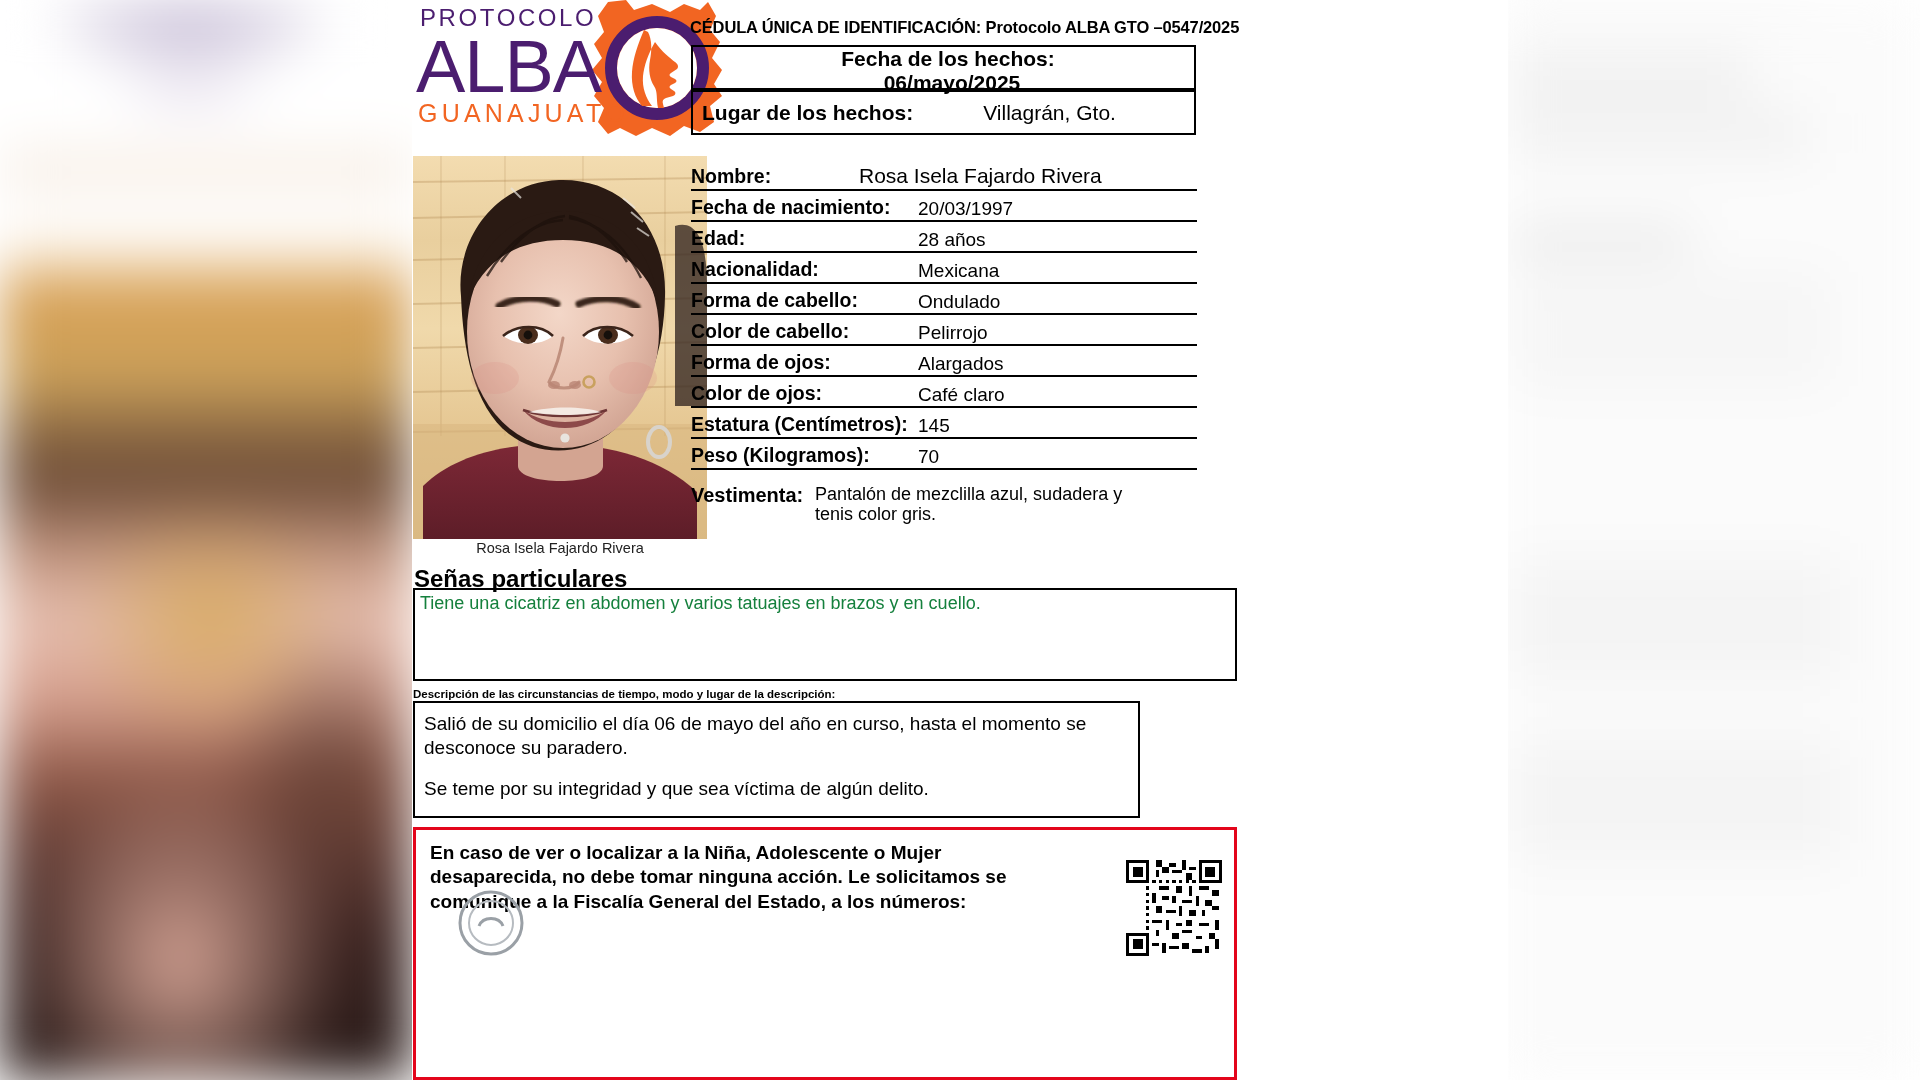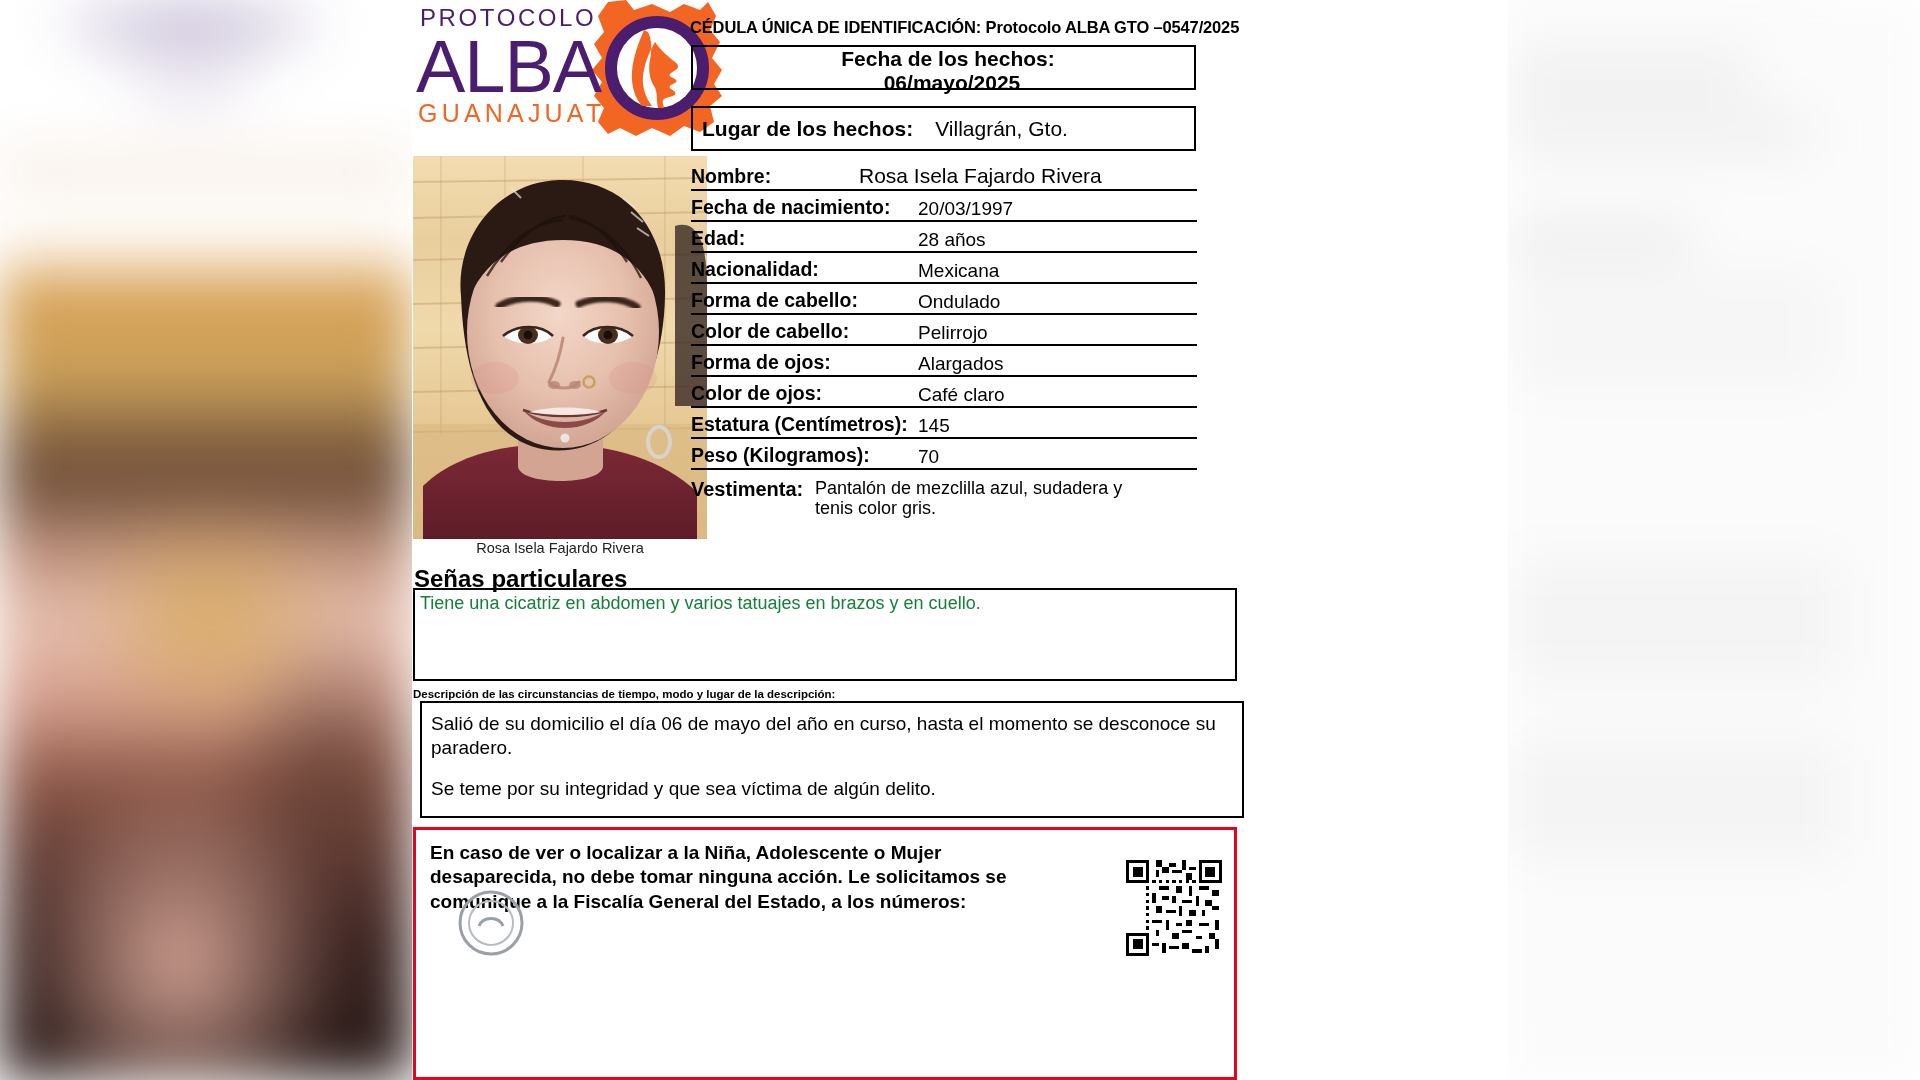--- a/index.html
+++ b/index.html
@@ -117,21 +117,21 @@
     left: 279px;
     width: 505px;
     border: 2.5px solid #000;
     box-sizing: border-box;
     height: 45px;
     display: flex;
     align-items: center;
     padding-left: 9px;
   }
   .factbox.b1 { top: 45px; flex-direction: column; }
-  .factbox.b2 { top: 106px; }
+  .factbox.b2 { top: 90px; gap: 48px; }
   .fact-label {
     font-size: 21px;
     font-weight: bold;
     color: #000;
     white-space: nowrap;
   }
   .fact-value {
     font-size: 21px;
     color: #000;
     white-space: nowrap;
@@ -183,21 +183,21 @@
     line-height: 1.12;
   }
   .frow .fv {
     font-size: 19px;
     font-weight: normal;
     color: #000;
     white-space: nowrap;
     line-height: 1.12;
   }
   .frow.tall { height: 31px; }
-  .frow.vest { align-items: flex-start; border-bottom: none; padding-top: 8px; }
+  .frow.vest { align-items: flex-start; border-bottom: none; padding-top: 14px; }
   .frow.vest .fv {
     white-space: normal;
     line-height: 1.12;
     font-size: 18px;
   }
 
   
   .senas-title {
     position: absolute;
     left: 2px;
@@ -224,23 +224,23 @@
   .desc-caption {
     position: absolute;
     left: 1px;
     top: 688px;
     font-size: 11.5px;
     font-weight: bold;
     color: #000;
   }
   .desc-box {
     position: absolute;
-    left: 8px;
+    left: 1px;
     top: 701px;
-    width: 824px;
+    width: 727px;
     height: 117px;
     border: 2.5px solid #000;
     box-sizing: border-box;
     padding: 9px 9px;
     font-size: 19px;
     color: #000;
     line-height: 1.25;
   }
   .desc-box p { margin: 0 0 17px 0; }
   .desc-box p:last-child { margin-bottom: 4px; }

